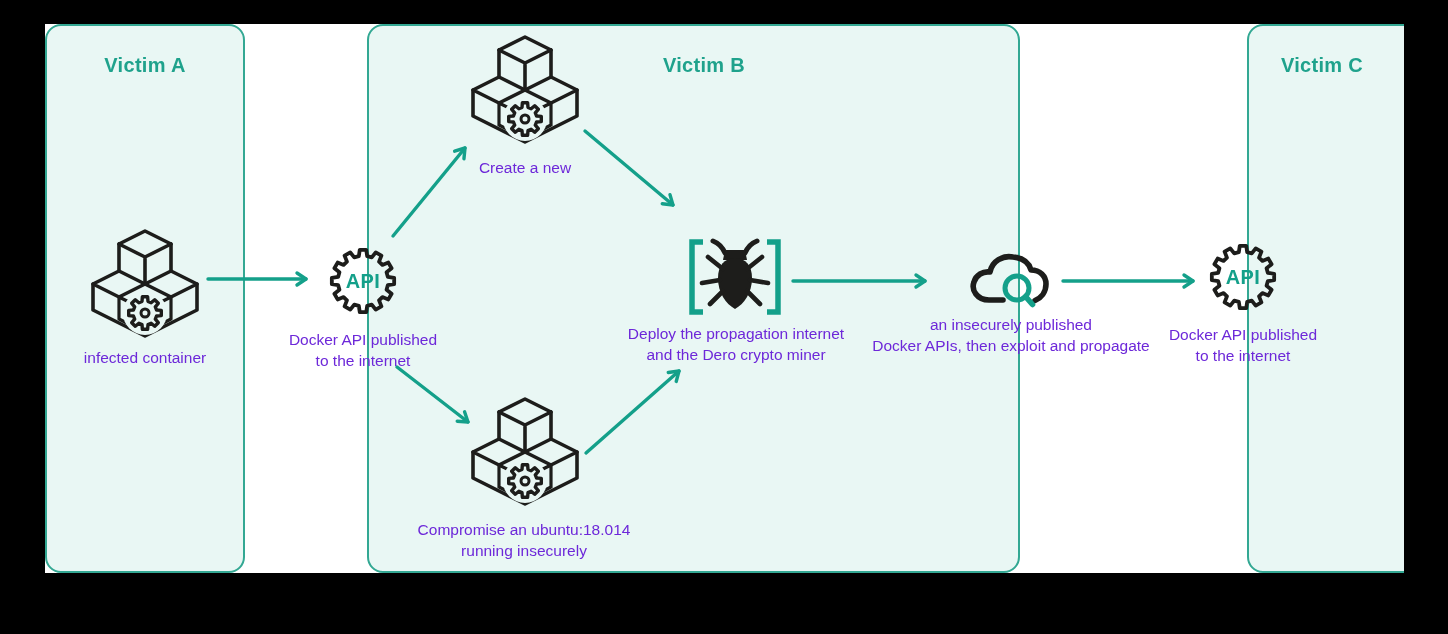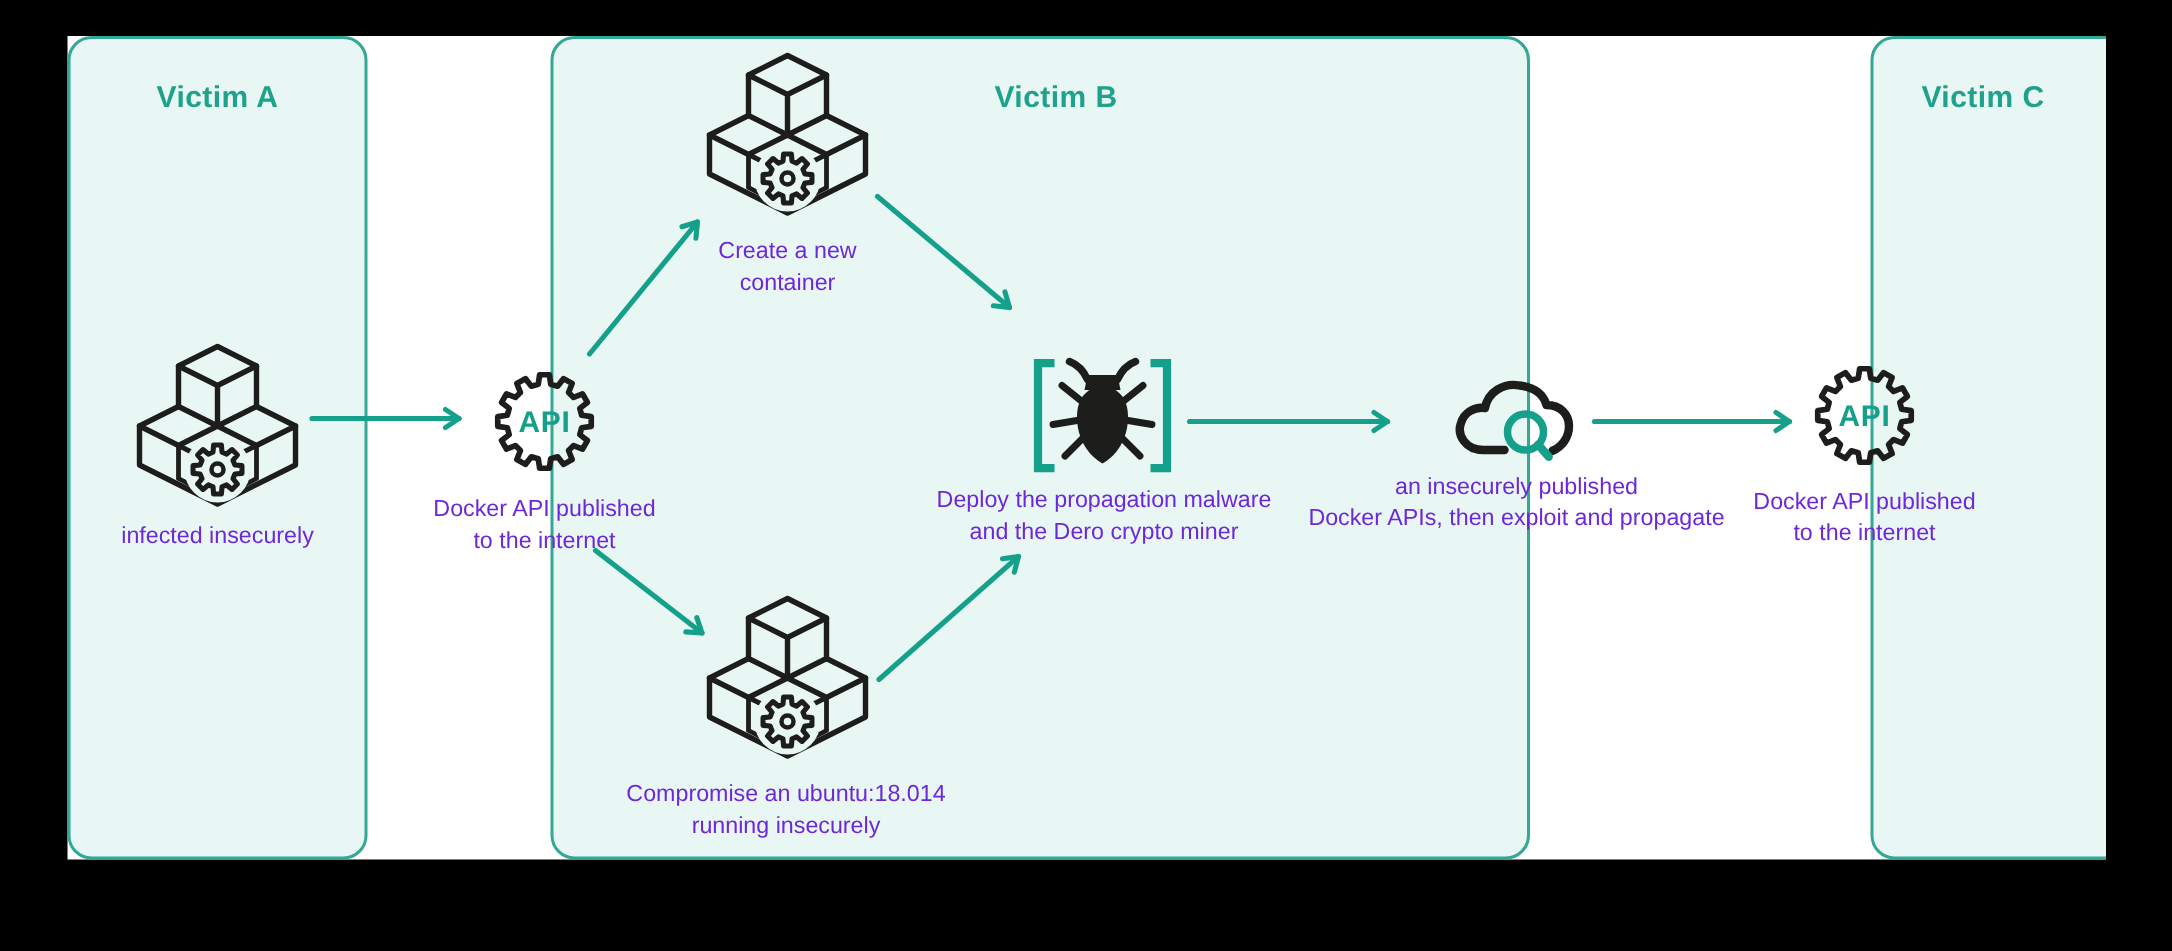--- a/index.html
+++ b/index.html
@@ -105,35 +105,34 @@
       <path d="M58.5,53.5 L65.5,61.5" stroke="#14A08A" stroke-width="5.6" stroke-linecap="round"></path>
     </g>
   </svg>
 
   <svg class="icon" style="left:1160px;top:215px" width="76" height="76" viewBox="-40 -40 80 80">
     <path class="ink" stroke-width="4" d="M32.8 -3.4 L32.8 3.4 L26.1 4.4 L24.8 9.2 L30.1 13.4 L26.7 19.4 L20.4 16.9 L16.9 20.4 L19.4 26.7 L13.4 30.1 L9.2 24.8 L4.4 26.1 L3.4 32.8 L-3.4 32.8 L-4.4 26.1 L-9.2 24.8 L-13.4 30.1 L-19.4 26.7 L-16.9 20.4 L-20.4 16.9 L-26.7 19.4 L-30.1 13.4 L-24.8 9.2 L-26.1 4.4 L-32.8 3.4 L-32.8 -3.4 L-26.1 -4.4 L-24.8 -9.2 L-30.1 -13.4 L-26.7 -19.4 L-20.4 -16.9 L-16.9 -20.4 L-19.4 -26.7 L-13.4 -30.1 L-9.2 -24.8 L-4.4 -26.1 L-3.4 -32.8 L3.4 -32.8 L4.4 -26.1 L9.2 -24.8 L13.4 -30.1 L19.4 -26.7 L16.9 -20.4 L20.4 -16.9 L26.7 -19.4 L30.1 -13.4 L24.8 -9.2 L26.1 -4.4 Z"></path>
     <text class="api-text" x="0" y="7.5" text-anchor="middle">API</text>
   </svg>
 
   <div class="caption" style="left:5px;top:323px;width:190px">
-    <span class="cap-line">infected insecurely</span>
+    <span class="cap-line">infected container</span>
   </div>
 
   <div class="caption" style="left:218px;top:305px;width:200px">
     <span class="cap-line">Docker API published</span>
     <span class="cap-line">to the internet</span>
   </div>
 
   <div class="caption" style="left:380px;top:133px;width:200px">
     <span class="cap-line">Create a new</span>
-    <span class="cap-line">container</span>
   </div>
 
   <div class="caption" style="left:521px;top:299px;width:340px">
-    <span class="cap-line">Deploy the propagation malware</span>
+    <span class="cap-line">Deploy the propagation internet</span>
     <span class="cap-line">and the Dero crypto miner</span>
   </div>
 
   <div class="caption" style="left:776px;top:290px;width:380px">
     <span class="cap-line">an insecurely published</span>
     <span class="cap-line">Docker APIs, then exploit and propagate</span>
   </div>
 
   <div class="caption" style="left:1098px;top:300px;width:200px">
     <span class="cap-line">Docker API published</span>

